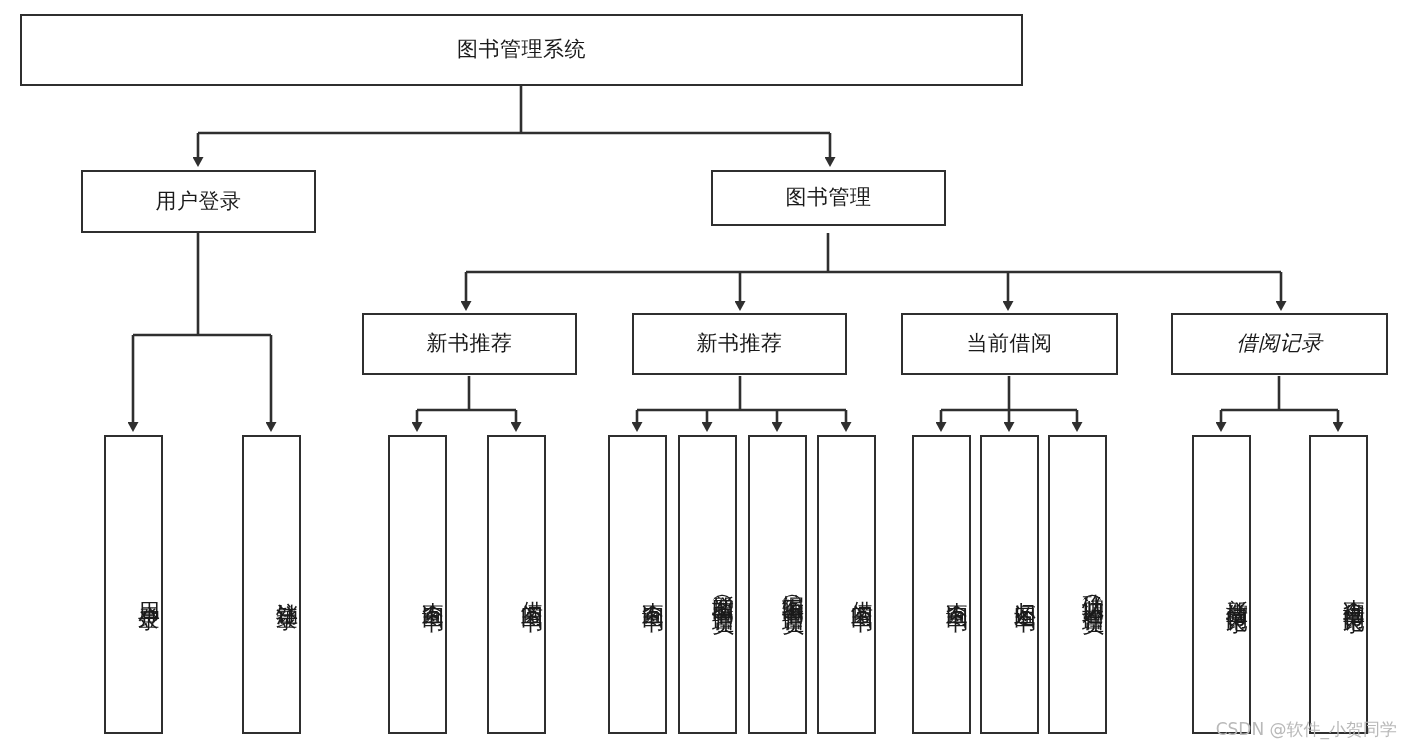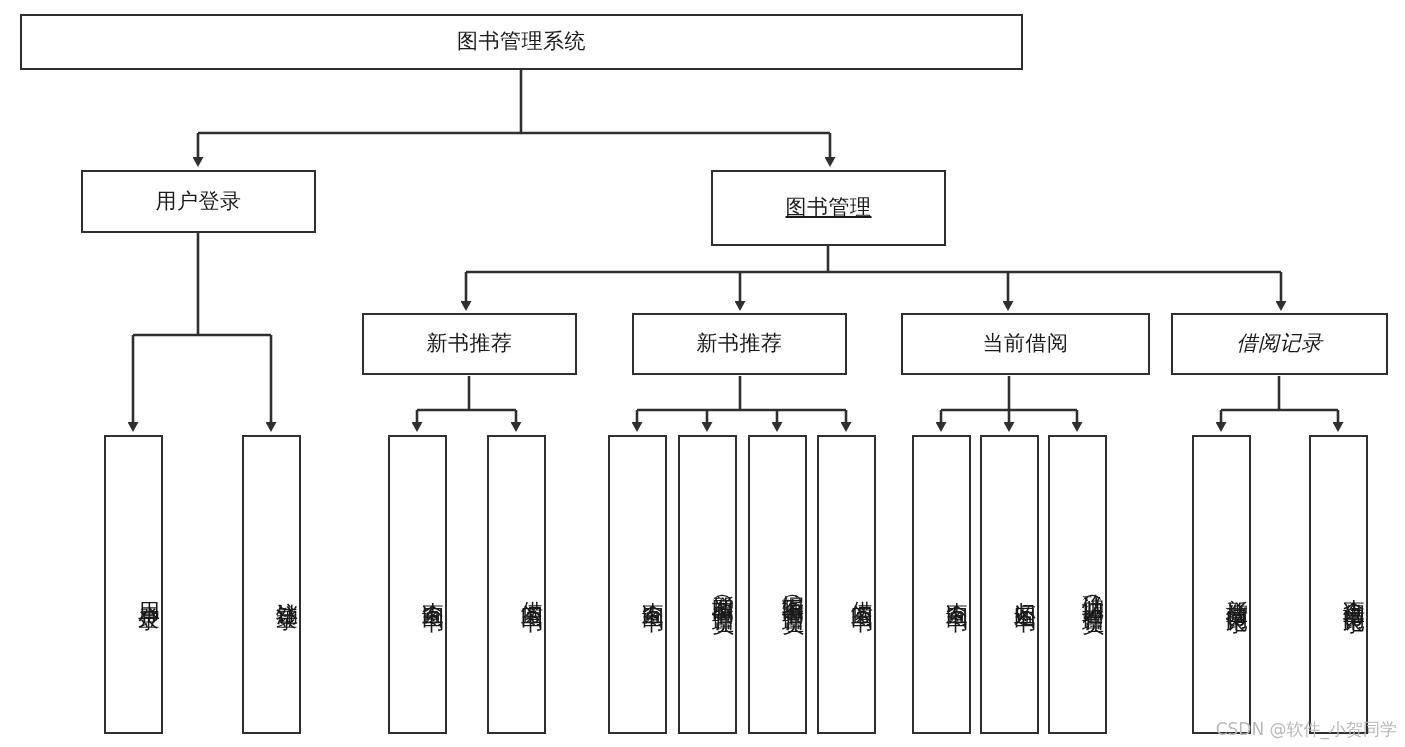--- a/index.html
+++ b/index.html
@@ -120,41 +120,41 @@
       <path d="M1009,410 L1009,423" marker-end="url(#arrow)"></path>
       <path d="M1077,410 L1077,423" marker-end="url(#arrow)"></path>
 
       <path d="M1279,376 L1279,410"></path>
       <path d="M1221,410 L1338,410"></path>
       <path d="M1221,410 L1221,423" marker-end="url(#arrow)"></path>
       <path d="M1338,410 L1338,423" marker-end="url(#arrow)"></path>
     </g>
   </svg>
 
-  <div class="node h-node" style="left:20px; top:14px; width:1003px; height:56px;">
+  <div class="node h-node" style="left:20px; top:14px; width:1003px; height:72px;">
     <span class="node-label">图书管理系统</span>
   </div>
 
   <div class="node h-node" style="left:81px; top:170px; width:235px; height:63px;">
     <span class="node-label">用户登录</span>
   </div>
 
-  <div class="node h-node" style="left:711px; top:170px; width:235px; height:76px;text-decoration:underline;">
+  <div class="node h-node" style="left:711px; top:170px; width:235px; height:56px;">
     <span class="node-label">图书管理</span>
   </div>
 
   <div class="node h-node" style="left:362px; top:313px; width:215px; height:62px;">
     <span class="node-label">新书推荐</span>
   </div>
 
   <div class="node h-node" style="left:632px; top:313px; width:215px; height:62px;">
     <span class="node-label">新书推荐</span>
   </div>
 
-  <div class="node h-node" style="left:901px; top:313px; width:249px; height:62px;">
+  <div class="node h-node" style="left:901px; top:313px; width:217px; height:62px;">
     <span class="node-label">当前借阅</span>
   </div>
 
   <div class="node h-node" style="left:1171px; top:313px; width:217px; height:62px;font-style:italic;">
     <span class="node-label">借阅记录</span>
   </div>
 
   <div class="node v-node" style="left:104px; top:435px; width:59px; height:299px;">
     <span class="node-label">用户登录</span>
   </div>

